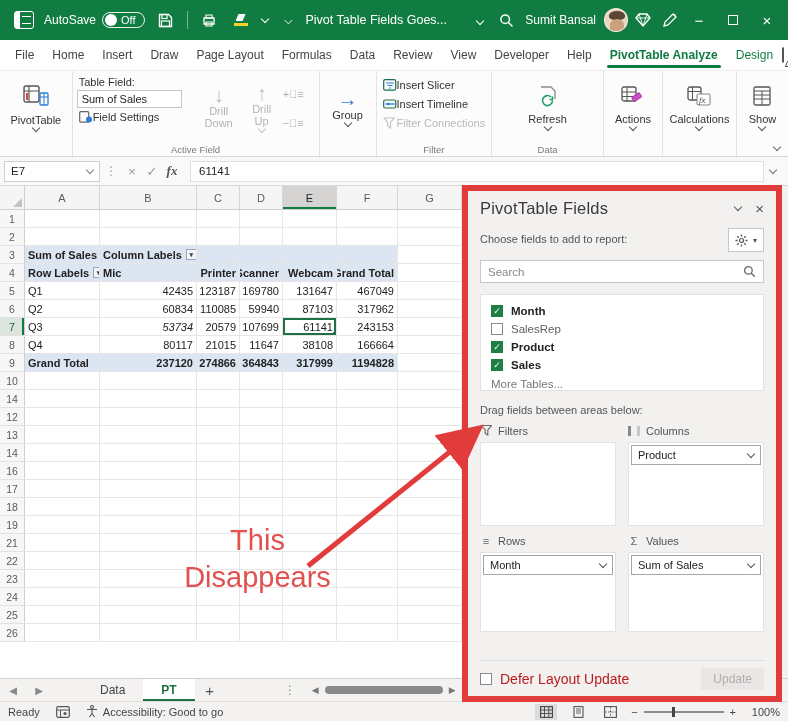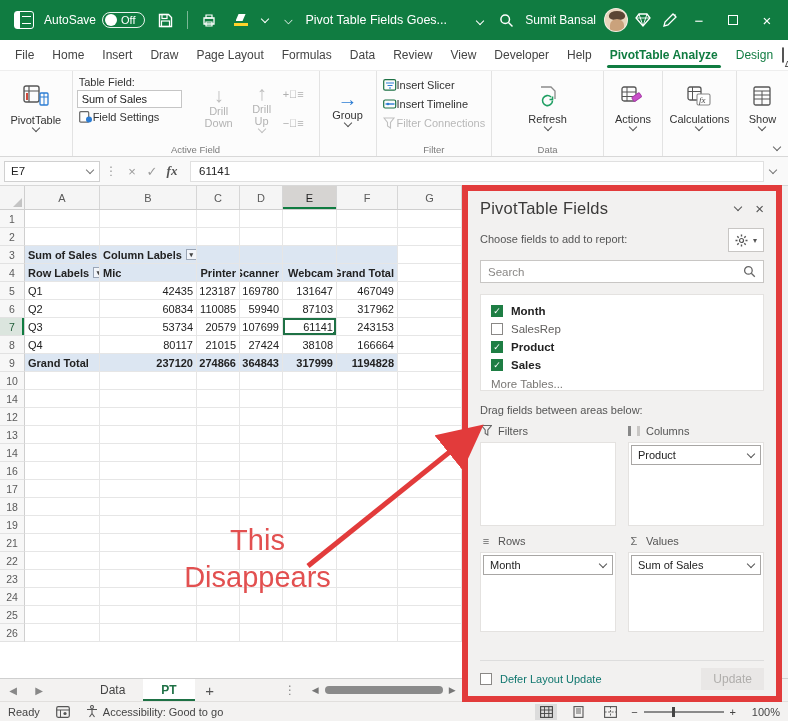--- a/index.html
+++ b/index.html
@@ -113,21 +113,21 @@
   .drag-label { font-size:11px; color:#555; margin-top:13px; }
   .areas { display:flex; gap:12px; margin-top:7px; }
   .area-col-l { width:136px; } .area-col-r { flex:1; }
   .area-head { display:flex; align-items:center; gap:6px; font-size:11px; color:#555; height:16px; }
   .area-head .ai { color:#666; font-size:11px; width:12px; text-align:center; }
   .area-box { background:#fff; border:1px solid #e4e2e0; height:84px; margin-top:3px; padding:2px; }
   .area-box.short { height:80px; }
   .pill { background:#fff; border:1px solid #a8a6a4; height:20px; display:flex; align-items:center; padding:0 6px; font-size:11px; color:#222; }
   .pill .chev { margin-left:auto; color:#555; }
   .pane-bottom { margin-top:auto; border-top:1px solid #ddd; padding-top:7px; display:flex; align-items:center; }
-  .defer-label { font-size:11px; color:#0f766e; margin-left:8px; }
+  .defer-label { font-size:14px; color:#b91c1c; margin-left:8px; }
   .update-btn { margin-left:auto; background:#e9e7e6; color:#b0aeac; font-size:12px; padding:4px 12px; }
   .funnel { width:11px; height:11px; display:inline-block; }
   .colsym { display:inline-block; width:11px; height:10px; border-left:3px solid #888; border-right:3px solid #c9c7c5; background:transparent; }
 
   
   .sheettabs { position:absolute; left:0; top:678px; width:788px; height:23px; background:#f3f2f1; border-top:1px solid #cfcfcf; display:flex; align-items:stretch; font-size:12px; color:#555; }
   .st-nav { width:26px; display:flex; align-items:center; justify-content:center; color:#888; font-size:10px; }
   .stab { padding:0 18px; display:flex; align-items:center; color:#444; position:relative; }
   .stab.active { background:#fff; color:#1e7145; font-weight:bold; box-shadow:inset 0 -2px 0 #1e7145; }
   .st-plus { width:30px; display:flex; align-items:center; justify-content:center; font-size:15px; color:#555; }
@@ -509,21 +509,21 @@
       <div class="g-cell right" style="width: 61px;">
         <span>317962</span>
       </div>
       <div class="g-cell" style="width: 64px;"></div>
     </div>
     <div class="g-row">
       <div class="g-rn sel">7</div>
       <div class="g-cell" style="width: 75px;">
         <span>Q3</span>
       </div>
-      <div class="g-cell right" style="width: 97px;">
+      <div class="g-cell right" style="width: 97px; font-style: italic;">
         <span>53734</span>
       </div>
       <div class="g-cell right" style="width: 43px;">
         <span>20579</span>
       </div>
       <div class="g-cell right" style="width: 43px;">
         <span>107699</span>
       </div>
       <div class="g-cell right sel-cell" style="width: 54px;">
         <span>61141</span>
@@ -538,21 +538,21 @@
       <div class="g-cell" style="width: 75px;">
         <span>Q4</span>
       </div>
       <div class="g-cell right" style="width: 97px;">
         <span>80117</span>
       </div>
       <div class="g-cell right" style="width: 43px;">
         <span>21015</span>
       </div>
       <div class="g-cell right" style="width: 43px;">
-        <span>27424</span>
+        <span>11647</span>
       </div>
       <div class="g-cell right" style="width: 54px;">
         <span>38108</span>
       </div>
       <div class="g-cell right" style="width: 61px;">
         <span>166664</span>
       </div>
       <div class="g-cell" style="width: 64px;"></div>
     </div>
     <div class="g-row">

